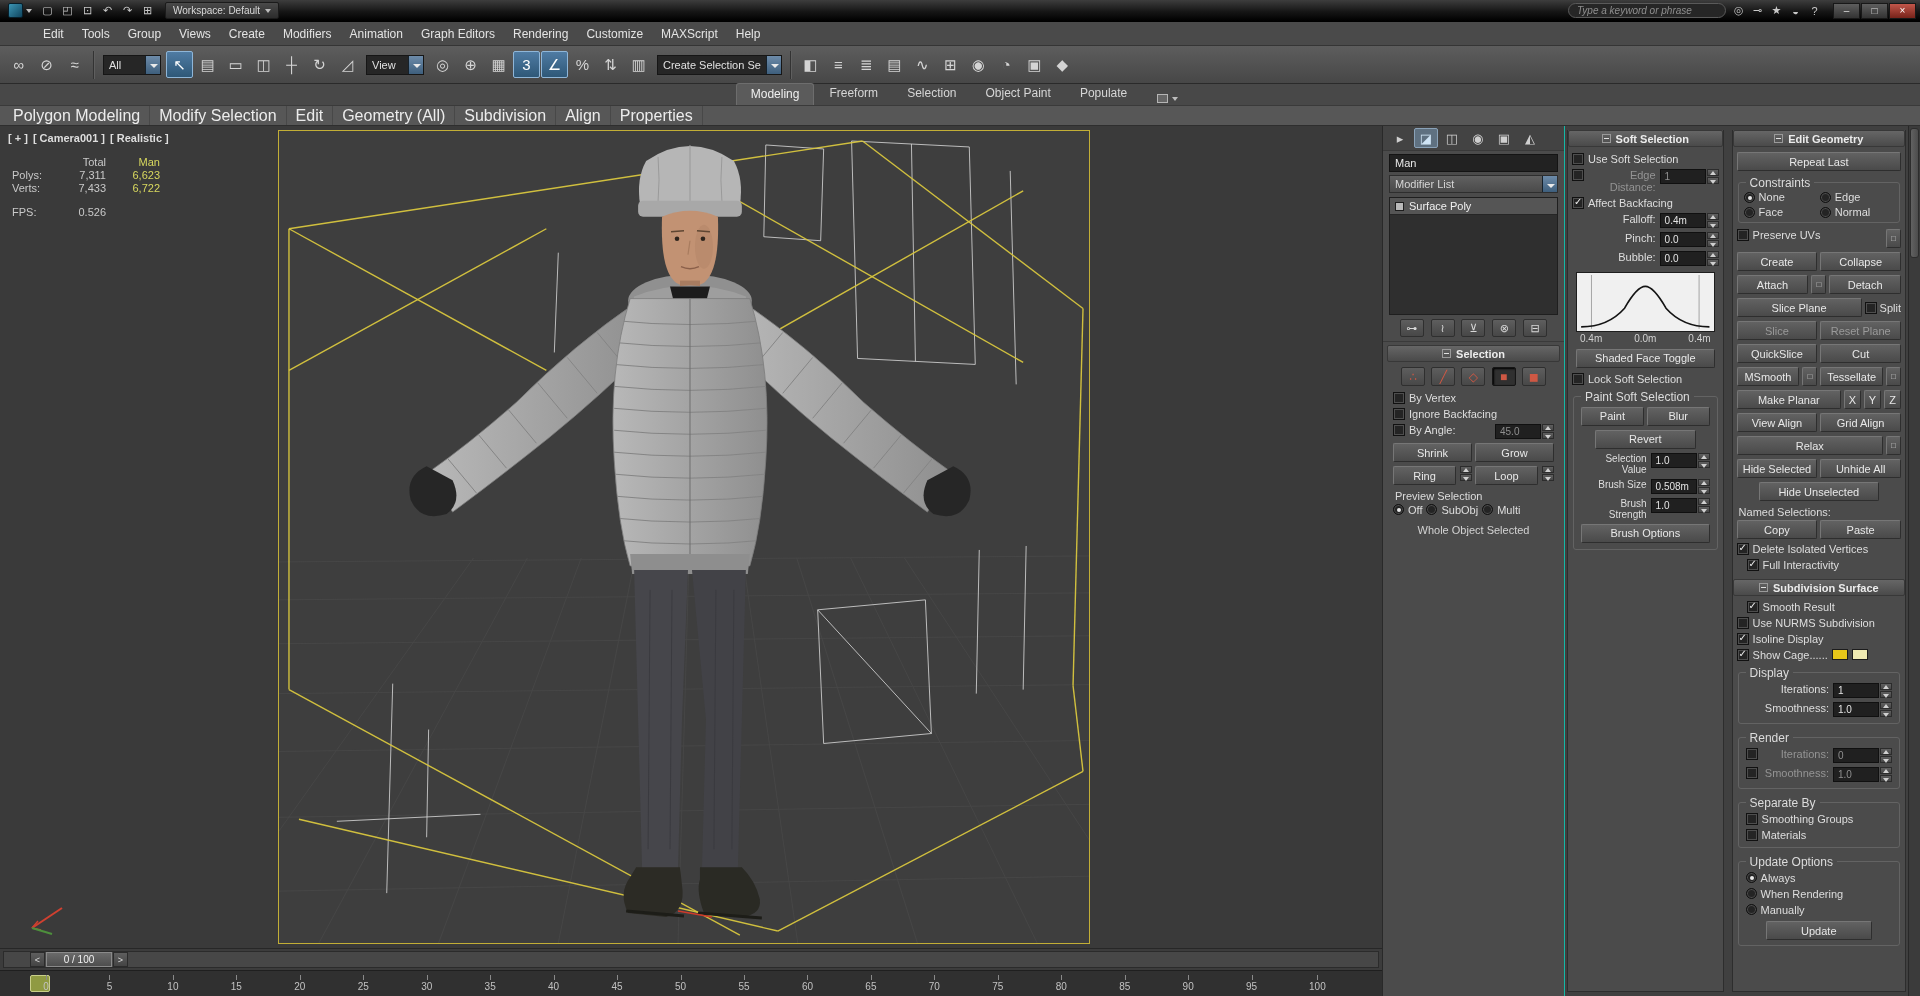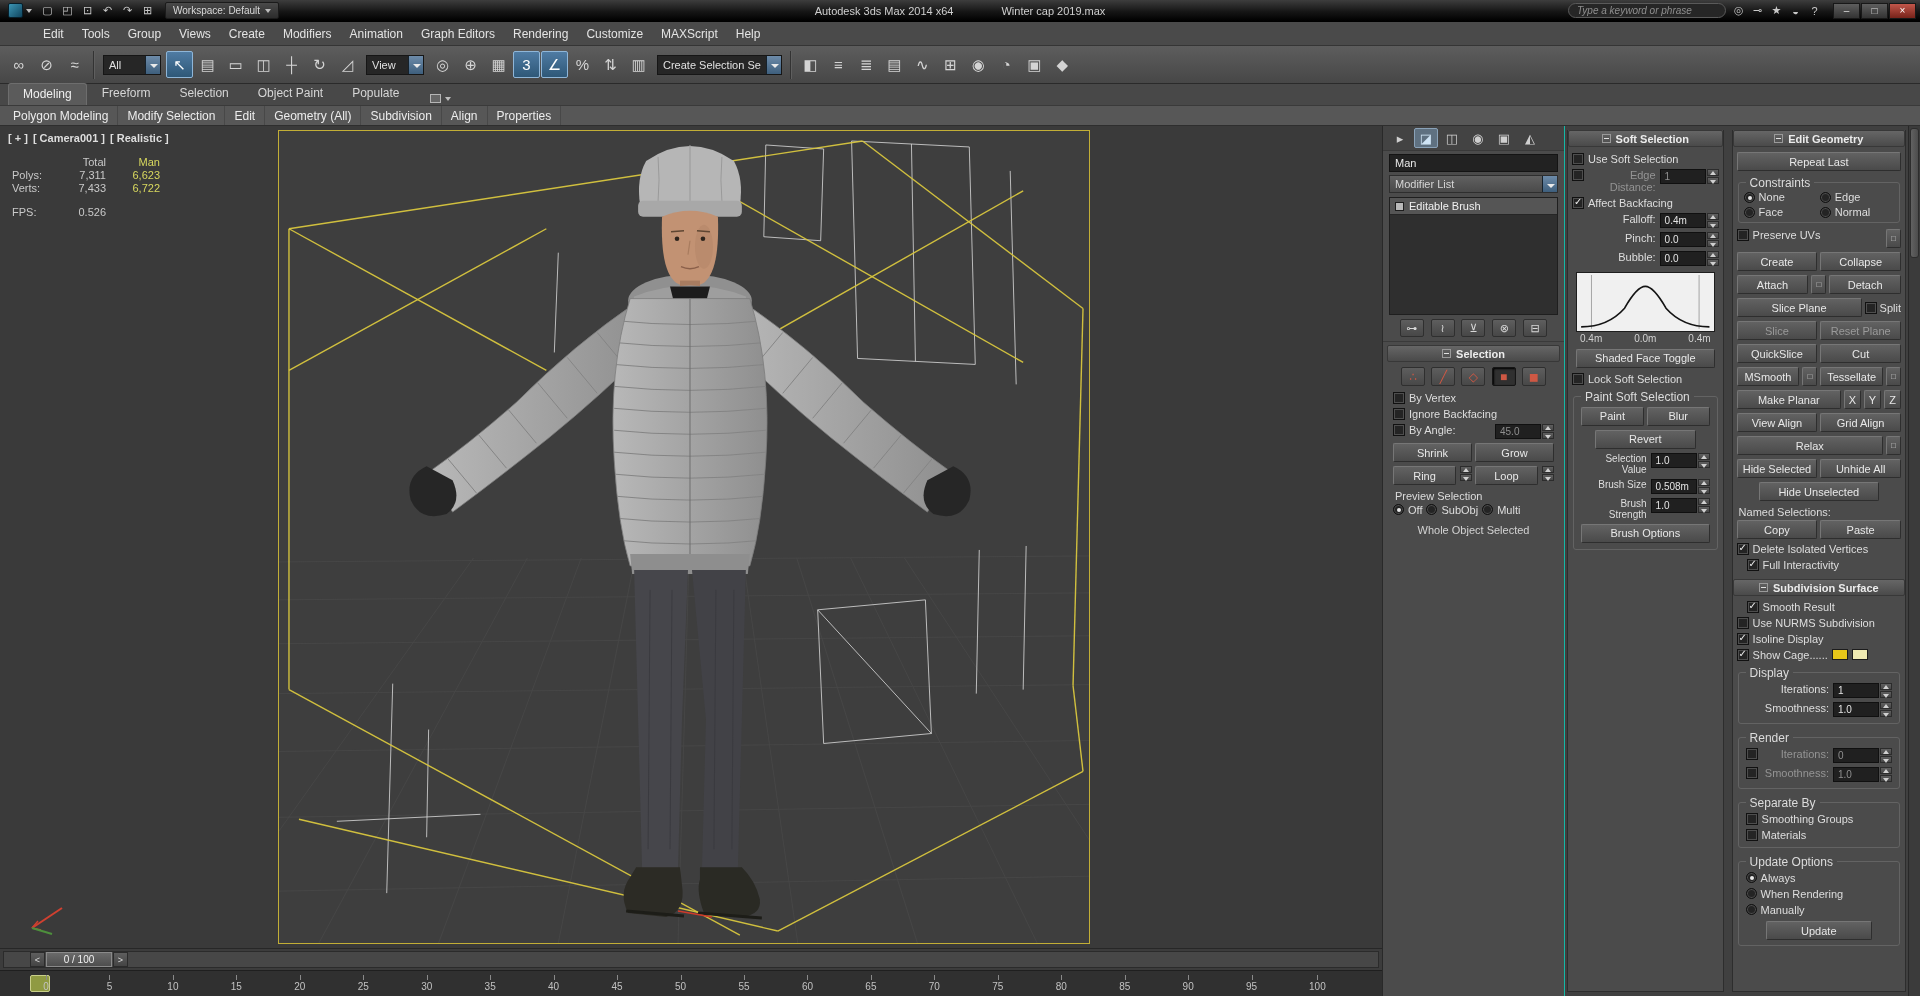--- a/index.html
+++ b/index.html
@@ -36,28 +36,28 @@
   .tb-icon { width:27px; height:27px; display:flex; align-items:center; justify-content:center; font-size:15px; color:#d4d4d4; border:1px solid transparent; border-radius:2px; }
   .tb-icon.active { background:linear-gradient(#4f7ba3,#2e5878); border:1px solid #8fb6d8; color:#fff; }
   .tb-sep { width:2px; height:28px; margin:0 3px; border-left:1px solid #333; border-right:1px solid #5f5f5f; }
   .tb-dd { height:20px; min-width:58px; background:#262626; border:1px solid #161616; display:flex; align-items:center; font-size:11px; color:#e0e0e0; margin:0 3px; }
   .tb-dd > span:first-child { flex:1; padding:0 5px; white-space:nowrap; overflow:hidden; }
   .tb-dd.wide { min-width:118px; }
   .dd-box { width:15px; align-self:stretch; background:linear-gradient(#6d8ba9,#3e5f7d); border-left:1px solid #16222c; position:relative; flex:none; }
   .dd-box::after { content:""; position:absolute; left:4px; top:8px; border-left:4px solid transparent; border-right:4px solid transparent; border-top:4px solid #eaeaea; }
 
   
-  .ribbon-tabs { height:22px; background:#484848; display:flex; align-items:flex-end; padding-left:8px; border-bottom:1px solid #3a3a3a; }
+  .ribbon-tabs { height:22px; background:#484848; display:flex; align-items:flex-end; border-bottom:1px solid #3a3a3a;justify-content:center; }
   .rt-wrap { display:flex; gap:1px; }
   .ribbon-tab { padding:3px 14px 4px; font-size:12px; color:#d6d6d6; }
   .ribbon-tab.active { background:#5b5b5b; border:1px solid #6d6d6d; border-bottom:none; border-radius:3px 3px 0 0; color:#f0f0f0; }
   .ribbon-opt { display:flex; align-items:center; gap:4px; margin-left:10px; padding:2px 6px; }
   .mini-box { width:11px; height:9px; border:1px solid #b5b5b5; background:#666; }
   .ribbon-panels { height:20px; background:#575757; border-bottom:1px solid #2e2e2e; display:flex; align-items:stretch; padding-left:4px; }
-  .ribbon-panel-btn { display:flex; align-items:center; padding:0 9px; font-size:12px; color:#ececec; border-right:1px solid #484848; }
+  .ribbon-panel-btn { display:flex; align-items:center; padding:0 9px; font-size:16px; color:#ececec; border-right:1px solid #484848; }
 
   
   .main { flex:1; display:flex; min-height:0; }
   .left-col { flex:1; display:flex; flex-direction:column; min-width:0; }
   .viewport { flex:1; position:relative; background:#3a3a3a; overflow:hidden; }
   .camera-frame { position:absolute; left:278px; top:4px; width:812px; bottom:4px; border:1px solid #c2ae36; background:#3e3e3e; }
   .camera-frame svg { width:100%; height:100%; display:block; }
   .vp-label { position:absolute; left:8px; top:6px; display:flex; gap:5px; font-size:11px; font-weight:bold; color:#dedede; }
   .vp-stats { position:absolute; left:12px; top:30px; display:grid; grid-template-columns:40px 46px 46px; gap:1px 8px; font-size:11px; color:#c9c9c9; }
   .vp-stats .num { text-align:right; }
@@ -165,23 +165,20 @@
           <div class="qa-icon" data-name="open-file-icon">◰</div>
           <div class="qa-icon" data-name="save-file-icon">⊡</div>
           <div class="qa-icon" data-name="undo-icon">↶</div>
           <div class="qa-icon" data-name="redo-icon">↷</div>
           <div class="qa-icon" data-name="project-folder-icon">⊞</div>
         </div>
       <div class="workspace" data-name="workspace-dropdown">
         <span data-name="workspace-label">Workspace: Default</span>
         <span class="dd-caret" data-name="chevron-down-icon"></span>
       </div>
-    </div>
-    <div class="tb-title" data-name="window-title">
-      <span data-name="app-title">Autodesk 3ds Max 2014 x64</span><span class="file-name" data-name="file-name">Winter cap 2019.max</span>
     </div>
     <div class="tb-right">
       <input class="search" data-name="search-input" placeholder="Type a keyword or phrase" style="">
       <div class="ti-group" data-name="infocenter-icons">
 
       <div class="ti-icon" data-name="infocenter-search-icon">◎</div>
           <div class="ti-icon" data-name="sign-in-icon">⊸</div>
           <div class="ti-icon" data-name="favorites-icon">★</div>
           <div class="ti-icon" data-name="communication-center-icon">◒</div>
           <div class="ti-icon" data-name="help-icon">?</div>
@@ -515,21 +512,21 @@
       <div class="cp-row">
         <div class="combo" data-name="modifier-list-dropdown">
           <span data-name="modifier-list-label">Modifier List</span>
           <span class="dd-box" data-name="chevron-down-icon"></span>
         </div>
       </div>
       <div class="mod-stack" data-name="modifier-stack">
 
       <div class="stack-row" data-name="stack-item-editable-poly">
           <span class="stack-ico" data-name="editable-poly-icon"></span>
-          <span>Editable Brush</span>
+          <span>Surface Poly</span>
         </div>
         </div>
       <div class="stack-tools" data-name="stack-tools">
 
       <div class="st-btn" data-name="pin-stack-icon">⊶</div>
           <div class="st-btn" data-name="show-end-result-icon">≀</div>
           <div class="st-btn" data-name="make-unique-icon">⊻</div>
           <div class="st-btn" data-name="remove-modifier-icon">⊗</div>
           <div class="st-btn" data-name="configure-modifier-sets-icon">⊟</div>
         </div>

